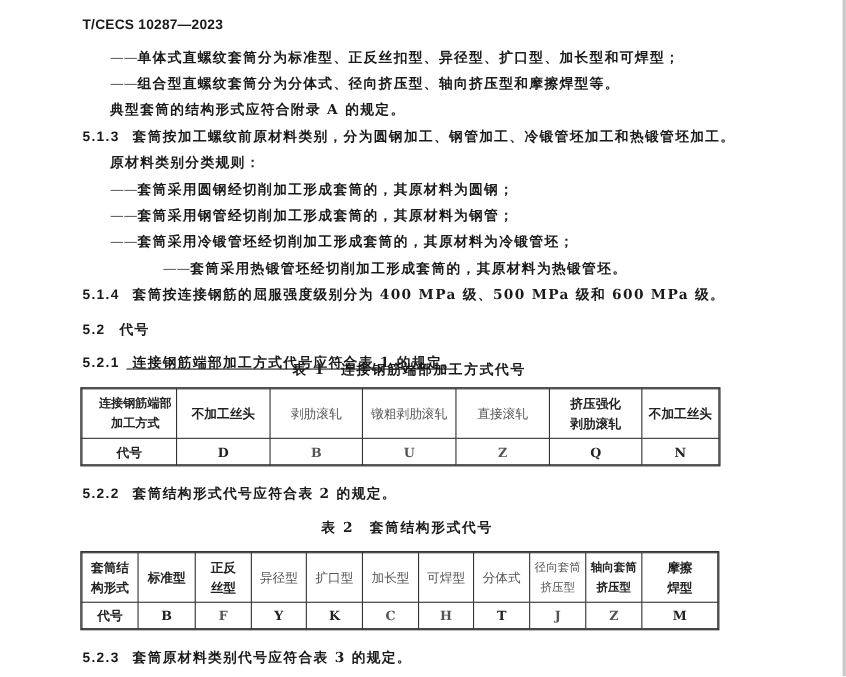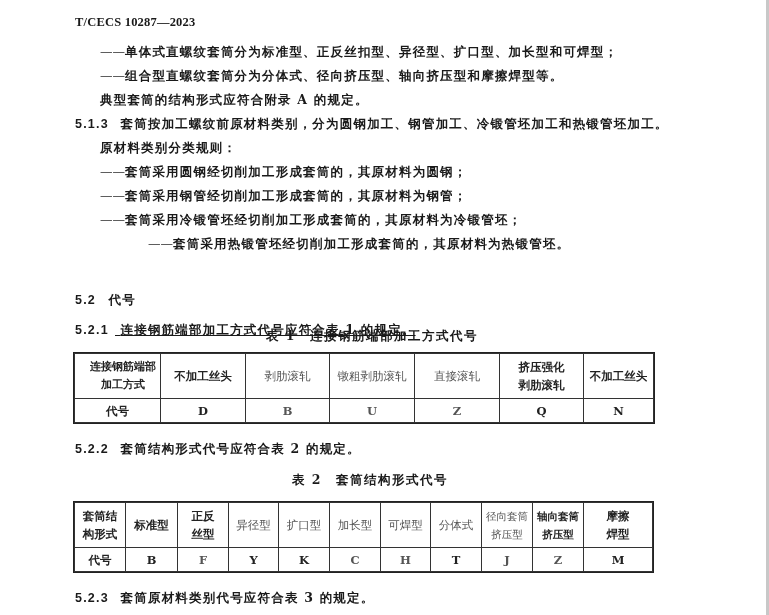--- a/index.html
+++ b/index.html
@@ -4,21 +4,21 @@
 <style>
   html, body { margin: 0; padding: 0; }
   body {
     width: 769px; height: 615px; overflow: hidden; position: relative;
     background: #ffffff; color: #1a1a1a;
     font-family: "DejaVu Serif", "Liberation Serif", serif;
   }
   .page { position: absolute; left: 0; top: 0; width: 766px; height: 615px; background: #fff; }
   .scrollbar { position: absolute; right: 0; top: 0; width: 3px; height: 615px; background: #c8c8c8; }
   .abs { position: absolute; white-space: nowrap; }
-  .header-code { left: 75px; top: 15px; font-family: Liberation Serif, serif; font-weight: bold; font-size: 12.5px; letter-spacing: 0.2px; }
+  .header-code { left: 75px; top: 15px; font-family: Liberation Sans, sans-serif; font-weight: bold; font-size: 12.5px; letter-spacing: 0.2px; }
   .line { font-size: 12.5px; font-weight: bold; letter-spacing: 1.2px; }
   .sec-num { font-family: "Liberation Sans", sans-serif; font-weight: bold; font-size: 12.5px; display: inline-block; }
   .dash { font-weight: normal; color: #444; letter-spacing: 0; }
   .caption { font-size: 12.5px; font-weight: bold; letter-spacing: 1.5px; }
   table.t { position: absolute; border-collapse: collapse; table-layout: fixed; font-size: 11.5px; }
   table.t td { border: 1px solid #333; text-align: center; vertical-align: middle; padding: 0; line-height: 18px; color: #222; }
   table.t tr.hdr td { height: 44px; }
   table.t tr.row td { height: 23px; font-weight: bold; }
   table.t td.lbl { font-weight: bold; }
   table.t .light { color: #555; font-weight: normal; }
@@ -50,20 +50,24 @@
   <div class="abs line" style="left:100px; top:188px;">
     <span class="dash">——</span><span>套筒采用钢管经切削加工形成套筒的，其原材料为钢管；</span>
   </div>
   <div class="abs line" style="left:100px; top:212px;">
     <span class="dash">——</span><span>套筒采用冷锻管坯经切削加工形成套筒的，其原材料为冷锻管坯；</span>
   </div>
   <div class="abs line" style="left:100px; top:236px;margin-left:48px;">
     <span class="dash">——</span><span>套筒采用热锻管坯经切削加工形成套筒的，其原材料为热锻管坯。</span>
   </div>
 
+  <div class="abs line" style="left:75px; top:260px;">
+    <span class="sec-num" style="width:40px;">5.1.4</span>
+    <span>套筒按连接钢筋的屈服强度级别分为 400 MPa 级、500 MPa 级和 600 MPa 级。</span>
+  </div>
 
   <div class="abs line" style="left:75px; top:292px;">
     <span class="sec-num" style="width:28px;">5.2</span>
     <span>代号</span>
   </div>
 
   <div class="abs line" style="left:75px; top:322px;text-decoration:underline;">
     <span class="sec-num" style="width:40px;">5.2.1</span>
     <span>连接钢筋端部加工方式代号应符合表 1 的规定。</span>
   </div>

